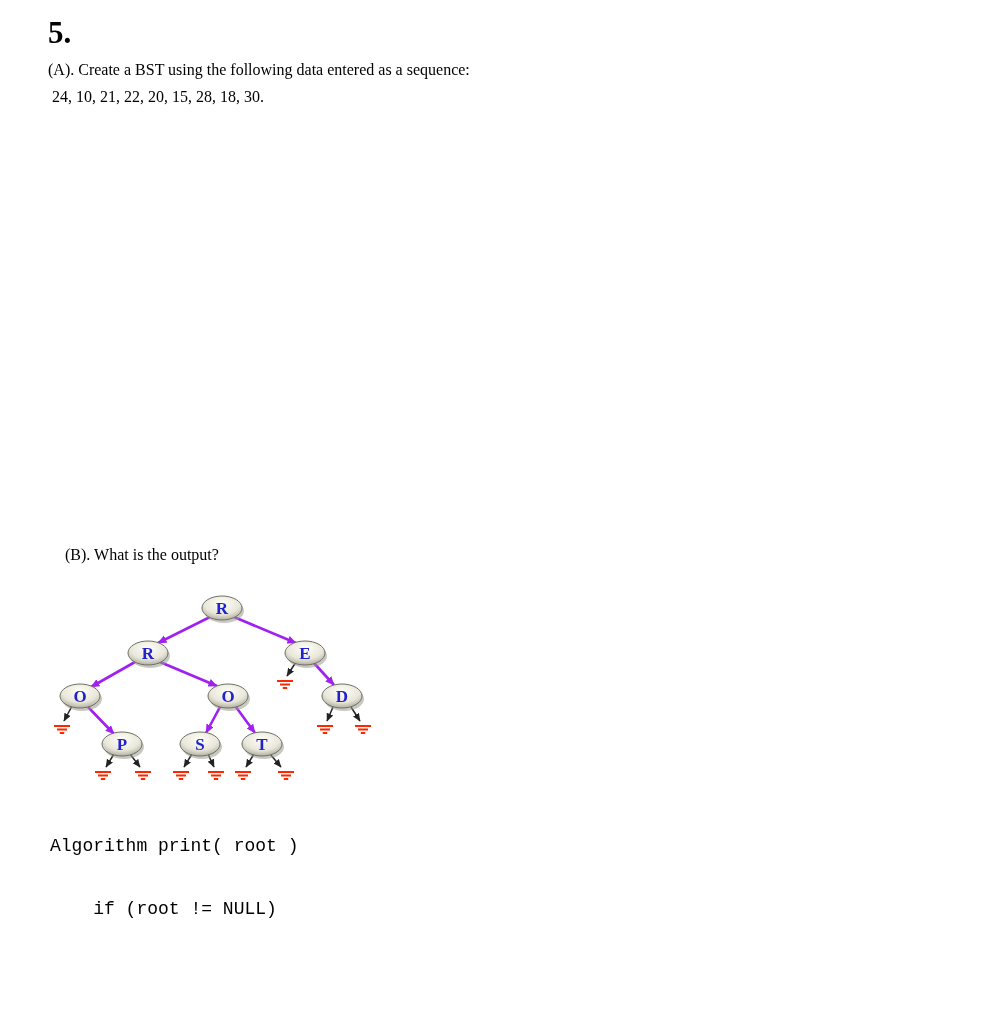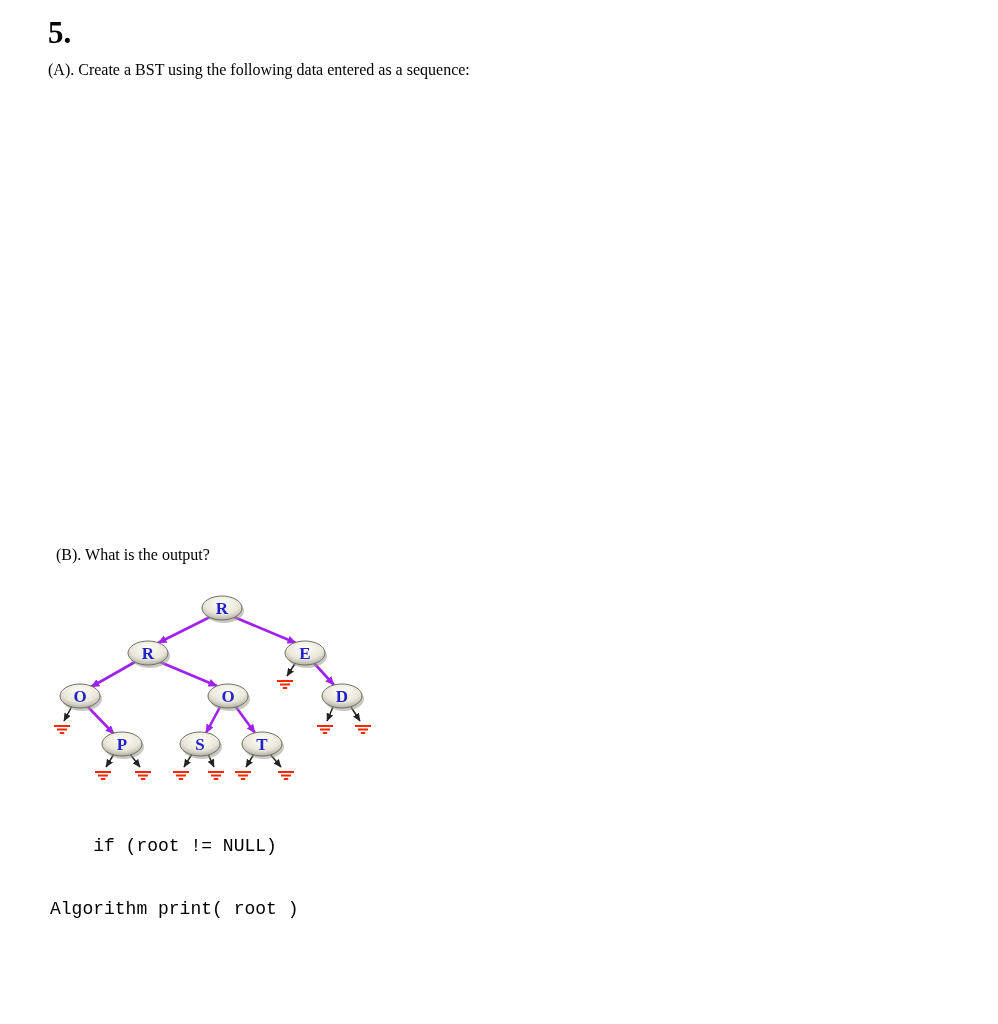--- a/index.html
+++ b/index.html
@@ -4,41 +4,42 @@
 <style>
   html, body { margin: 0; padding: 0; background: #ffffff; }
   .page {
     position: relative; width: 998px; height: 1024px; background: #ffffff;
     font-family: "Liberation Serif", serif; color: #000; overflow: hidden;
   }
   .q-number { position: absolute; left: 48px; top: 14px; font-size: 31px; font-weight: bold; line-height: 1.2; }
   .text-line { font-size: 16px; line-height: 26px; }
   .part-a-label { position: absolute; left: 48px; top: 57px; }
   .part-a-seq  { position: absolute; left: 48px; top: 84px; white-space: pre; }
-  .part-b-label{ position: absolute; left: 56px; top: 542px; font-family: Liberation Serif, serif; }
+  .part-b-label{ position: absolute; left: 65px; top: 542px; font-family: Liberation Serif, serif; }
   .diagram { position: absolute; left: 50px; top: 586px; }
   .node-shadow { fill: #9a9a92; opacity: 0.55; }
   .node-body { stroke: #6f6f63; stroke-width: 1; }
   .node-label {
     font-family: "Liberation Serif", serif; font-size: 17px; font-weight: bold;
     fill: #2222cc; text-anchor: middle;
   }
   .code {
     position: absolute; left: 50px; top: 794px;
     font-family: "Liberation Mono", monospace; font-size: 18px; line-height: 21px;
     white-space: pre; color: #000;
   }
 </style>
 </head>
 <body>
 
 <div class="page">
 
   <div class="q-number">5.</div>
   <div class="text-line part-a-label">(A). Create a BST using the following data entered as a sequence:</div>
+  <div class="text-line part-a-seq"> 24, 10, 21, 22, 20, 15, 28, 18, 30.</div>
   <div class="text-line part-b-label">(B). What is the output?</div>
 
   <svg class="diagram" width="345" height="200" viewBox="0 0 345 200" xmlns="http://www.w3.org/2000/svg">
     <defs>
       <radialGradient id="nodeGrad" cx="50%" cy="32%" r="80%">
         <stop offset="0%" stop-color="#fffff8"></stop>
         <stop offset="55%" stop-color="#e9e7da"></stop>
         <stop offset="100%" stop-color="#969486"></stop>
       </radialGradient>
       <marker id="arrowP" markerUnits="userSpaceOnUse" markerWidth="10" markerHeight="9" refX="8.5" refY="4" orient="auto">
@@ -132,22 +133,22 @@
       <text class="node-label" x="150" y="164">S</text>
     </g>
     <g>
       <ellipse class="node-shadow" cx="214" cy="161" rx="20" ry="12"></ellipse>
       <ellipse class="node-body" cx="212" cy="158" rx="20" ry="12" fill="url(#nodeGrad)"></ellipse>
       <text class="node-label" x="212" y="164">T</text>
     </g>
   </svg>
 
   <div class="code">
+    <div class="code-line">Algorithm print( root )</div>
     <div class="code-line">    if (root != NULL)</div>
-    <div class="code-line">Algorithm print( root )</div>
     
     
     
     
     
     
   </div>
 
 </div>
 

